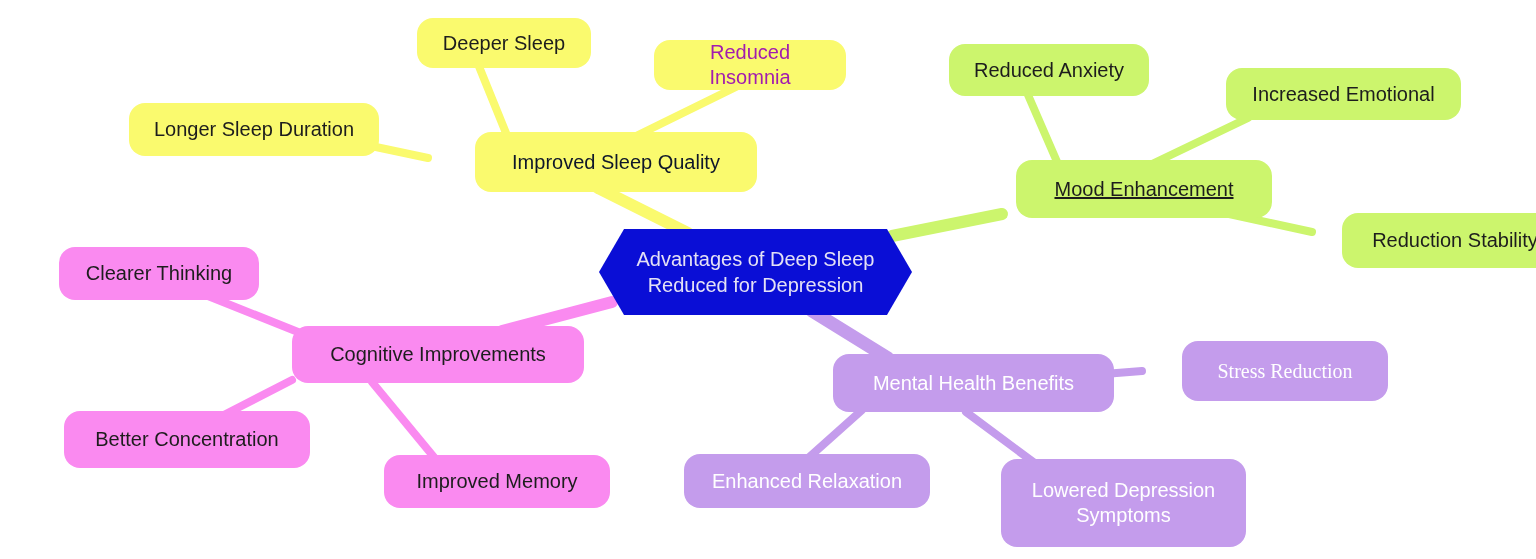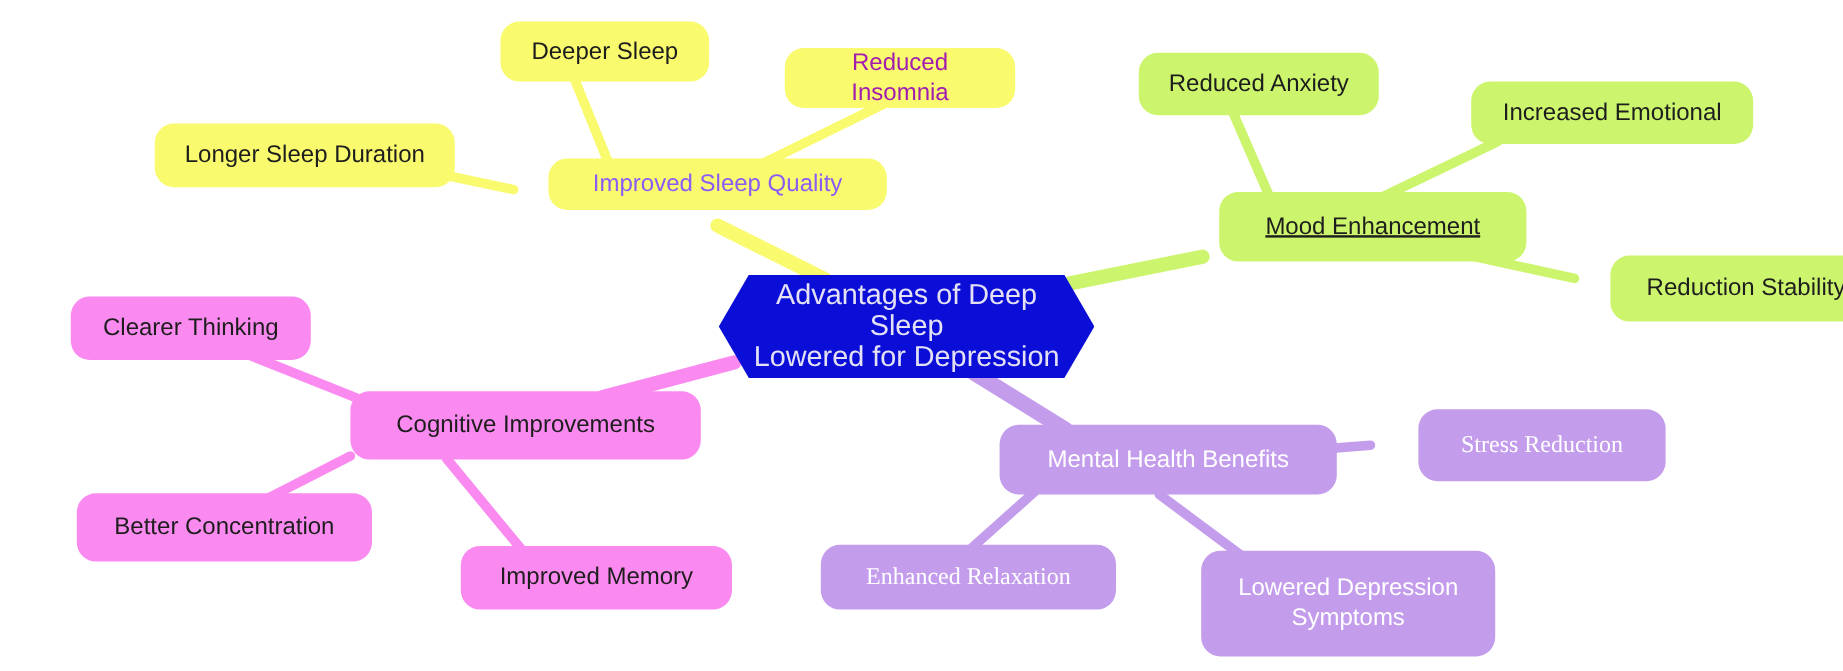--- a/index.html
+++ b/index.html
@@ -36,21 +36,21 @@
     padding: 6px 18px;
     margin-left: 44px;
   }
   .root-node {
     position: absolute;
     display: flex;
     flex-direction: column;
     align-items: center;
     justify-content: center;
     text-align: center;
-    font-size: 24px;
+    font-size: 20px;
     line-height: 26px;
     clip-path: polygon(0% 50%, 8% 0%, 92% 0%, 100% 50%, 92% 100%, 8% 100%);
     box-sizing: border-box;
     padding: 6px 28px;
   }
 </style>
 </head>
 <body>
 
 <div class="canvas">
@@ -73,36 +73,36 @@
     <line x1="372" y1="382" x2="438" y2="462" stroke-width="8" stroke-linecap="round" stroke="#FA8AF0"></line>
 
     <line x1="812" y1="311" x2="888" y2="358" stroke-width="13" stroke-linecap="round" stroke="#C49CEC"></line>
     <line x1="1066" y1="377" x2="1142" y2="371" stroke-width="8" stroke-linecap="round" stroke="#C49CEC"></line>
     <line x1="862" y1="410" x2="806" y2="460" stroke-width="8" stroke-linecap="round" stroke="#C49CEC"></line>
     <line x1="966" y1="412" x2="1036" y2="464" stroke-width="8" stroke-linecap="round" stroke="#C49CEC"></line>
   </svg>
 
   <div class="root-node" style="left: 599px; top: 229px; width: 313px; height: 86px; background-color: rgb(10, 14, 214); color: rgb(228, 225, 245);">
     <span>Advantages of Deep Sleep</span>
-    <span>Lowered for Depression</span>
+    <span>Reduced for Depression</span>
   </div>
 
-  <div class="node" style="left: 413px; top: 132px; width: 282px; height: 43px; background-color: rgb(250, 250, 110); color: #8b5cf6;">Improved Sleep Quality</div>
+  <div class="node" style="left: 431px; top: 132px; width: 282px; height: 60px; background-color: rgb(250, 250, 110); color: #0f172a;">Improved Sleep Quality</div>
   <div class="node" style="left: 373px; top: 18px; width: 174px; height: 50px; background-color: rgb(250, 250, 110); color: rgb(29, 29, 29);">Deeper Sleep</div>
   <div class="node" style="left: 610px; top: 40px; width: 192px; height: 50px; background-color: rgb(250, 250, 110); color: #a21caf;">Reduced Insomnia</div>
   <div class="node" style="left: 85px; top: 103px; width: 250px; height: 53px; background-color: rgb(250, 250, 110); color: rgb(29, 29, 29);">Longer Sleep Duration</div>
 
   <div class="node" style="left: 972px; top: 160px; width: 256px; height: 58px; background-color: rgb(204, 245, 109); color: rgb(29, 29, 29); text-decoration: underline;">Mood Enhancement</div>
   <div class="node" style="left: 905px; top: 44px; width: 200px; height: 52px; background-color: rgb(204, 245, 109); color: rgb(29, 29, 29);">Reduced Anxiety</div>
   <div class="node" style="left: 1182px; top: 68px; width: 235px; height: 52px; background-color: rgb(204, 245, 109); color: rgb(29, 29, 29);">Increased Emotional</div>
   <div class="node" style="left: 1298px; top: 213px; width: 226px; height: 55px; background-color: rgb(204, 245, 109); color: rgb(29, 29, 29);">Reduction Stability</div>
 
   <div class="node" style="left: 248px; top: 326px; width: 292px; height: 57px; background-color: rgb(250, 138, 240); color: rgb(29, 29, 29);">Cognitive Improvements</div>
   <div class="node" style="left: 15px; top: 247px; width: 200px; height: 53px; background-color: rgb(250, 138, 240); color: rgb(29, 29, 29);">Clearer Thinking</div>
   <div class="node" style="left: 20px; top: 411px; width: 246px; height: 57px; background-color: rgb(250, 138, 240); color: rgb(29, 29, 29);">Better Concentration</div>
   <div class="node" style="left: 340px; top: 455px; width: 226px; height: 53px; background-color: rgb(250, 138, 240); color: rgb(29, 29, 29);">Improved Memory</div>
 
   <div class="node" style="left: 789px; top: 354px; width: 281px; height: 58px; background-color: rgb(196, 156, 236); color: rgb(255, 255, 255);">Mental Health Benefits</div>
   <div class="node" style="left: 1138px; top: 341px; width: 206px; height: 60px; background-color: rgb(196, 156, 236); color: rgb(255, 255, 255); font-family: Liberation Serif, serif;">Stress Reduction</div>
-  <div class="node" style="left: 640px; top: 454px; width: 246px; height: 54px; background-color: rgb(196, 156, 236); color: rgb(255, 255, 255); font-family: Liberation Serif, serif;">Enhanced Relaxation</div>
+  <div class="node" style="left: 640px; top: 454px; width: 246px; height: 54px; background-color: rgb(196, 156, 236); color: rgb(255, 255, 255);">Enhanced Relaxation</div>
   <div class="node" style="left: 957px; top: 459px; width: 245px; height: 88px; background-color: rgb(196, 156, 236); color: rgb(255, 255, 255);">Lowered Depression Symptoms</div>
 
 </div>
 
 </body></html>

